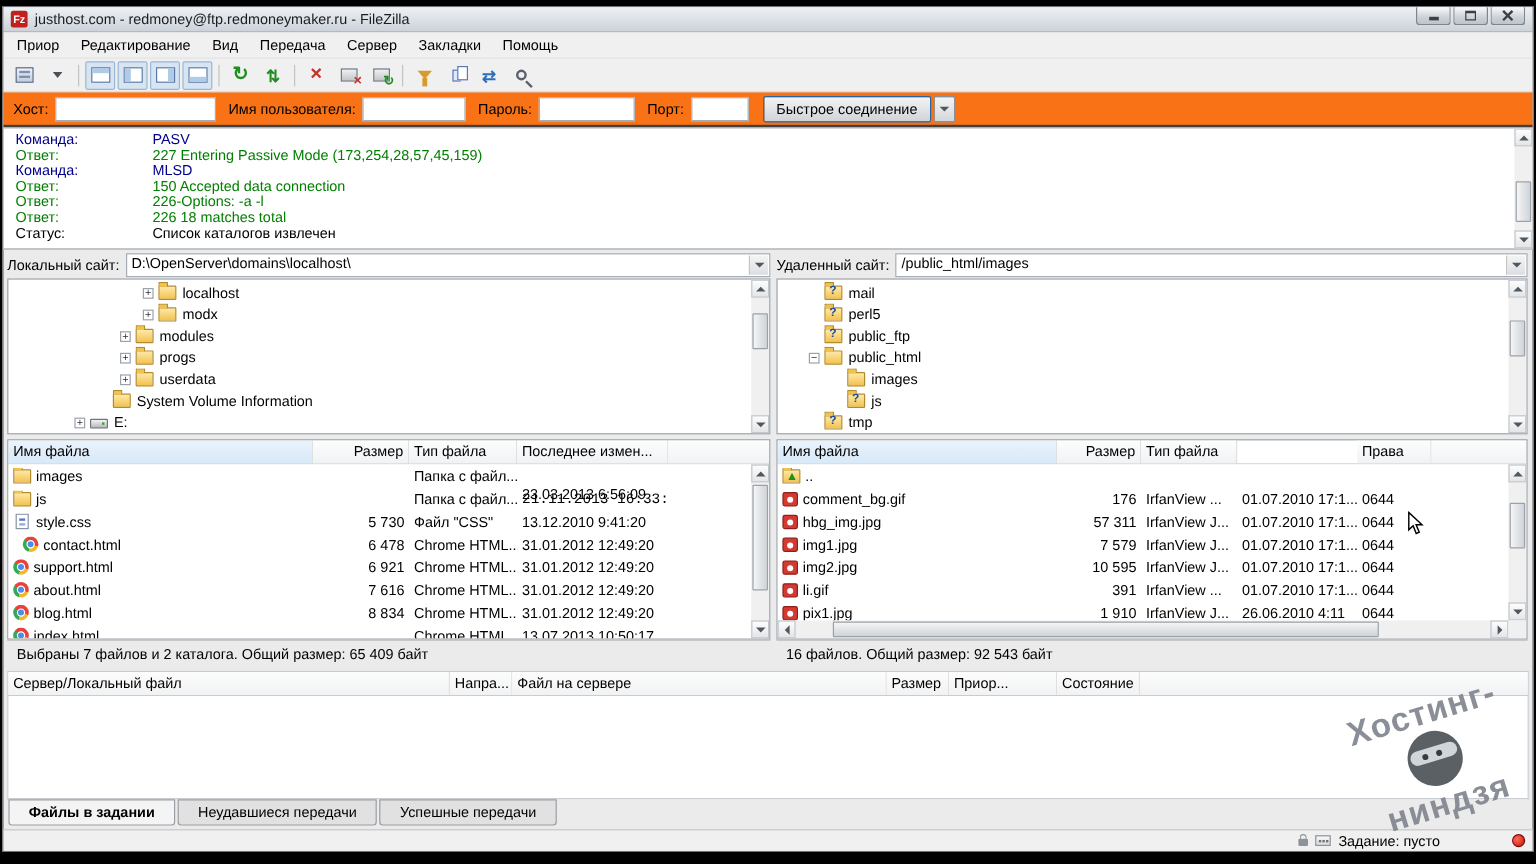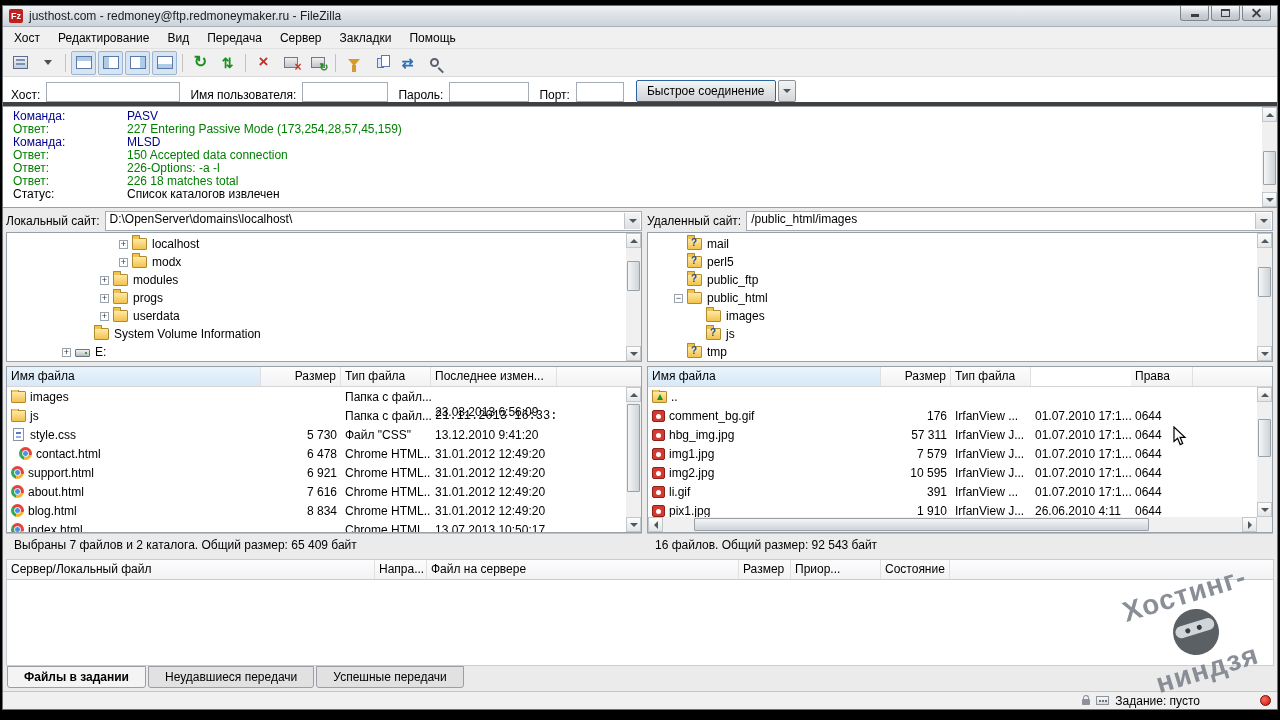--- a/index.html
+++ b/index.html
@@ -48,21 +48,21 @@
   .reconnect-icon::after{content:"↻";position:absolute;right:-5px;bottom:-7px;color:#1e8f1e;font-weight:bold;font-size:11px}
   .filter-icon{width:0;height:0;border-left:6px solid transparent;border-right:6px solid transparent;border-top:7px solid #d69b2c}
   .filter-icon::after{content:"";position:absolute;left:-2px;top:-1px;width:4px;height:7px;background:#d69b2c}
   .compare-icon{width:7px;height:10px;border:1px solid #5a78b5;background:#dfe9fb}
   .compare-icon::after{content:"";position:absolute;left:3px;top:-4px;width:7px;height:10px;border:1px solid #5a78b5;background:#fff}
   .sync-browsing-icon::before{content:"⇄";color:#2d6fb8;font-size:14px;font-weight:bold}
   .find-files-icon{width:9px;height:9px;border:2px solid #59616c;border-radius:50%}
   .find-files-icon::after{content:"";position:absolute;left:7px;top:7px;width:7px;height:2px;background:#59616c;transform:rotate(45deg);transform-origin:0 0}
 
   
-  .quickbar{position:absolute;left:0;top:71px;width:100%;height:29px;background:#ffffff;border-bottom:4px solid #404040;display:flex;align-items:flex-end}
+  .quickbar{position:absolute;left:0;top:71px;width:100%;height:29px;background:#f97316;border-bottom:2px solid #404040;display:flex;align-items:center}
   .quickbar label{margin-left:10px;white-space:nowrap}
   .quickbar input{height:20px;border:1px solid #a5acb5;background:#fff;margin-left:6px;padding:0 3px;font:12px "Liberation Sans",sans-serif}
   .qc-host{width:134px}.qc-user{width:86px}.qc-pass{width:80px}.qc-port{width:48px}
   .qc-btn{margin-left:12px;height:22px;padding:0 10px;border:1px solid #2a65a0;border-radius:2px;background:linear-gradient(#f4f4f4,#e0e2e5 55%,#d0d3d7);font-size:12px}
   .qc-drop{margin-left:2px;width:18px;height:22px;border:1px solid #8a9099;border-radius:2px;background:linear-gradient(#f4f4f4,#d4d7da);display:flex;align-items:center;justify-content:center}
 
   
   .log{position:absolute;left:0;top:100px;width:100%;height:102px;background:#fff;border-top:1px solid #9aa0a8;border-bottom:1px solid #9aa0a8;overflow:hidden;padding-top:3px}
   .log-line{height:13px;line-height:13px;white-space:nowrap}
   .log-label{display:inline-block;width:124px;padding-left:10px}
@@ -181,21 +181,21 @@
           <div class="winbtn">
             <span class="maximize-icon"></span>
           </div>
           <div class="winbtn">
             <span class="close-icon"></span>
           </div>
         </div>
     </div>
 
     <div class="menubar" id="menubar">
-        <div class="menu-item">Хост</div>
+        <div class="menu-item">Приор</div>
         <div class="menu-item">Редактирование</div>
         <div class="menu-item">Вид</div>
         <div class="menu-item">Передача</div>
         <div class="menu-item">Сервер</div>
         <div class="menu-item">Закладки</div>
         <div class="menu-item">Помощь</div>
       </div>
 
     <div class="toolbar" id="toolbar">
         <div class="tb-btn">

